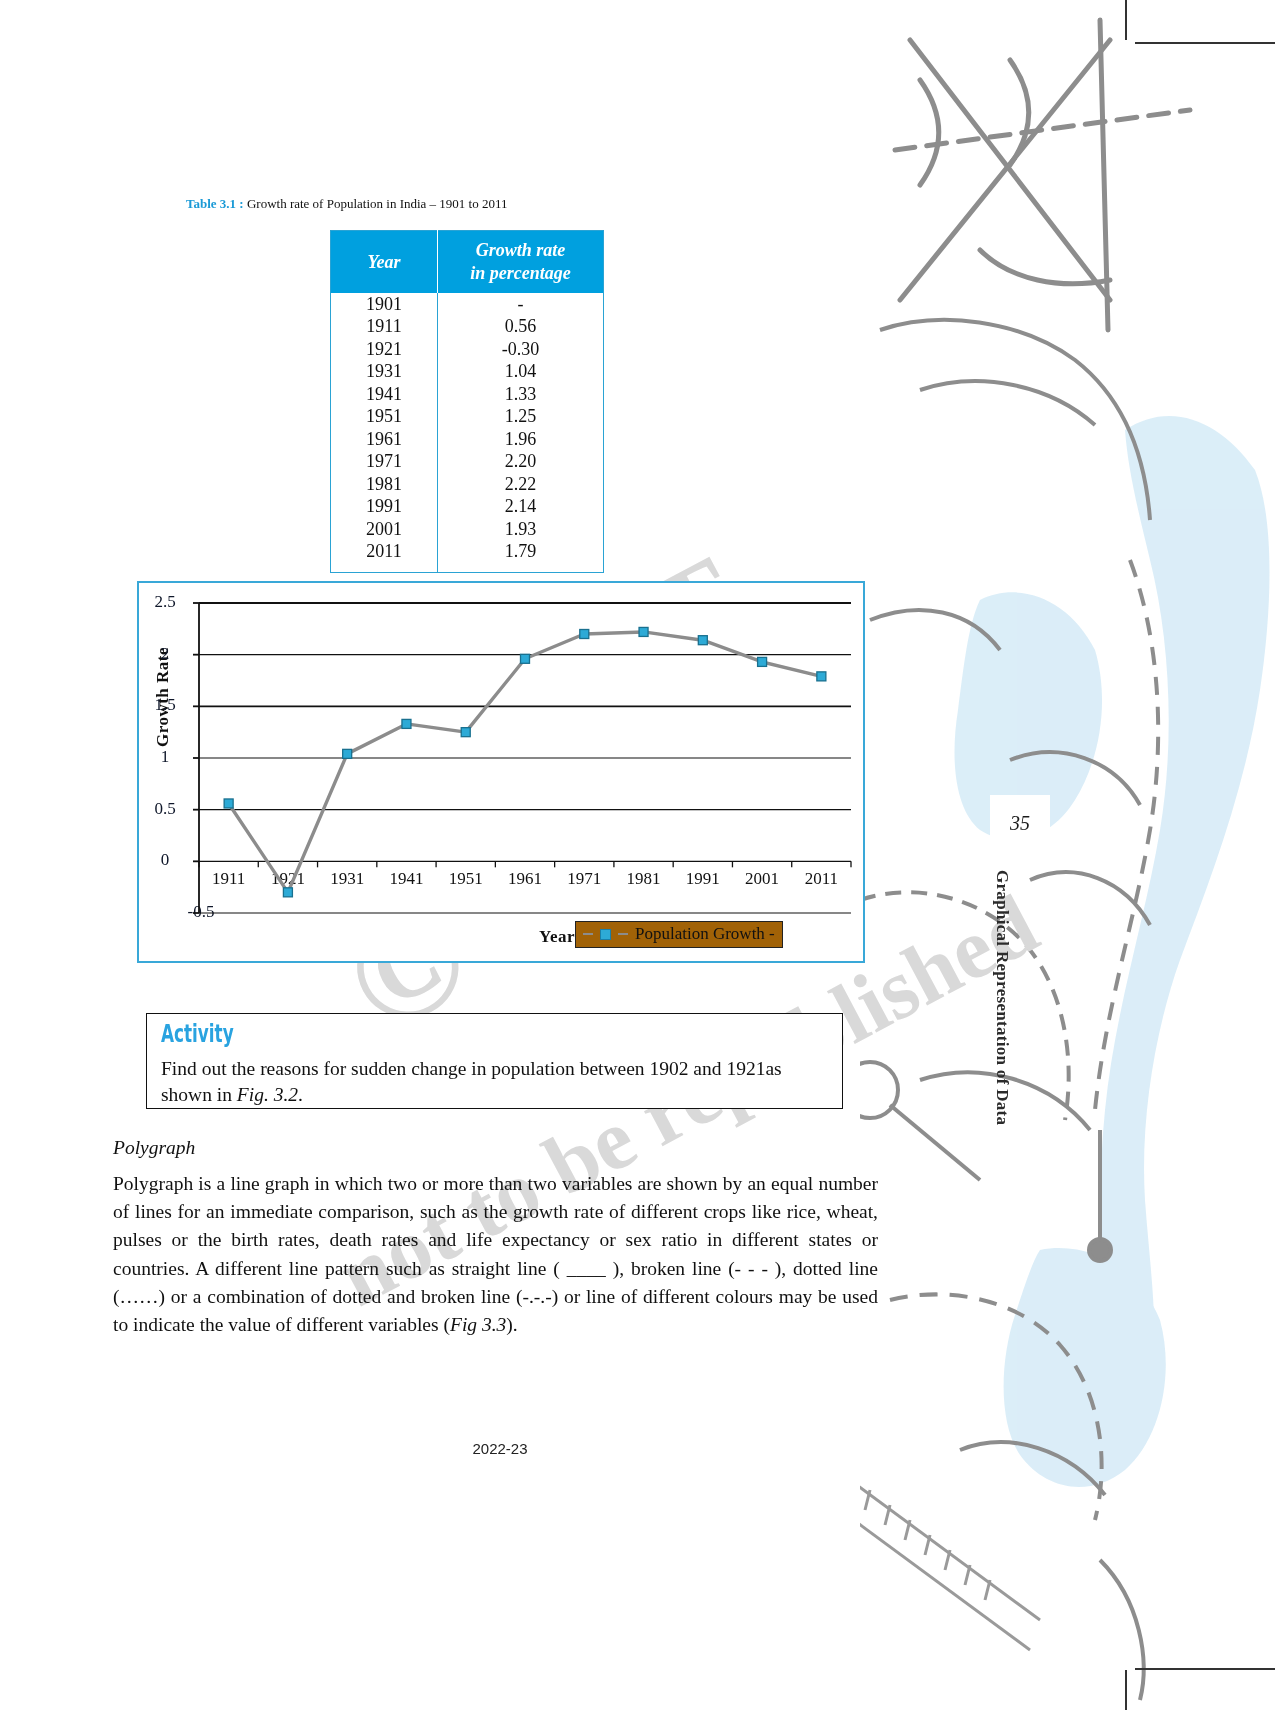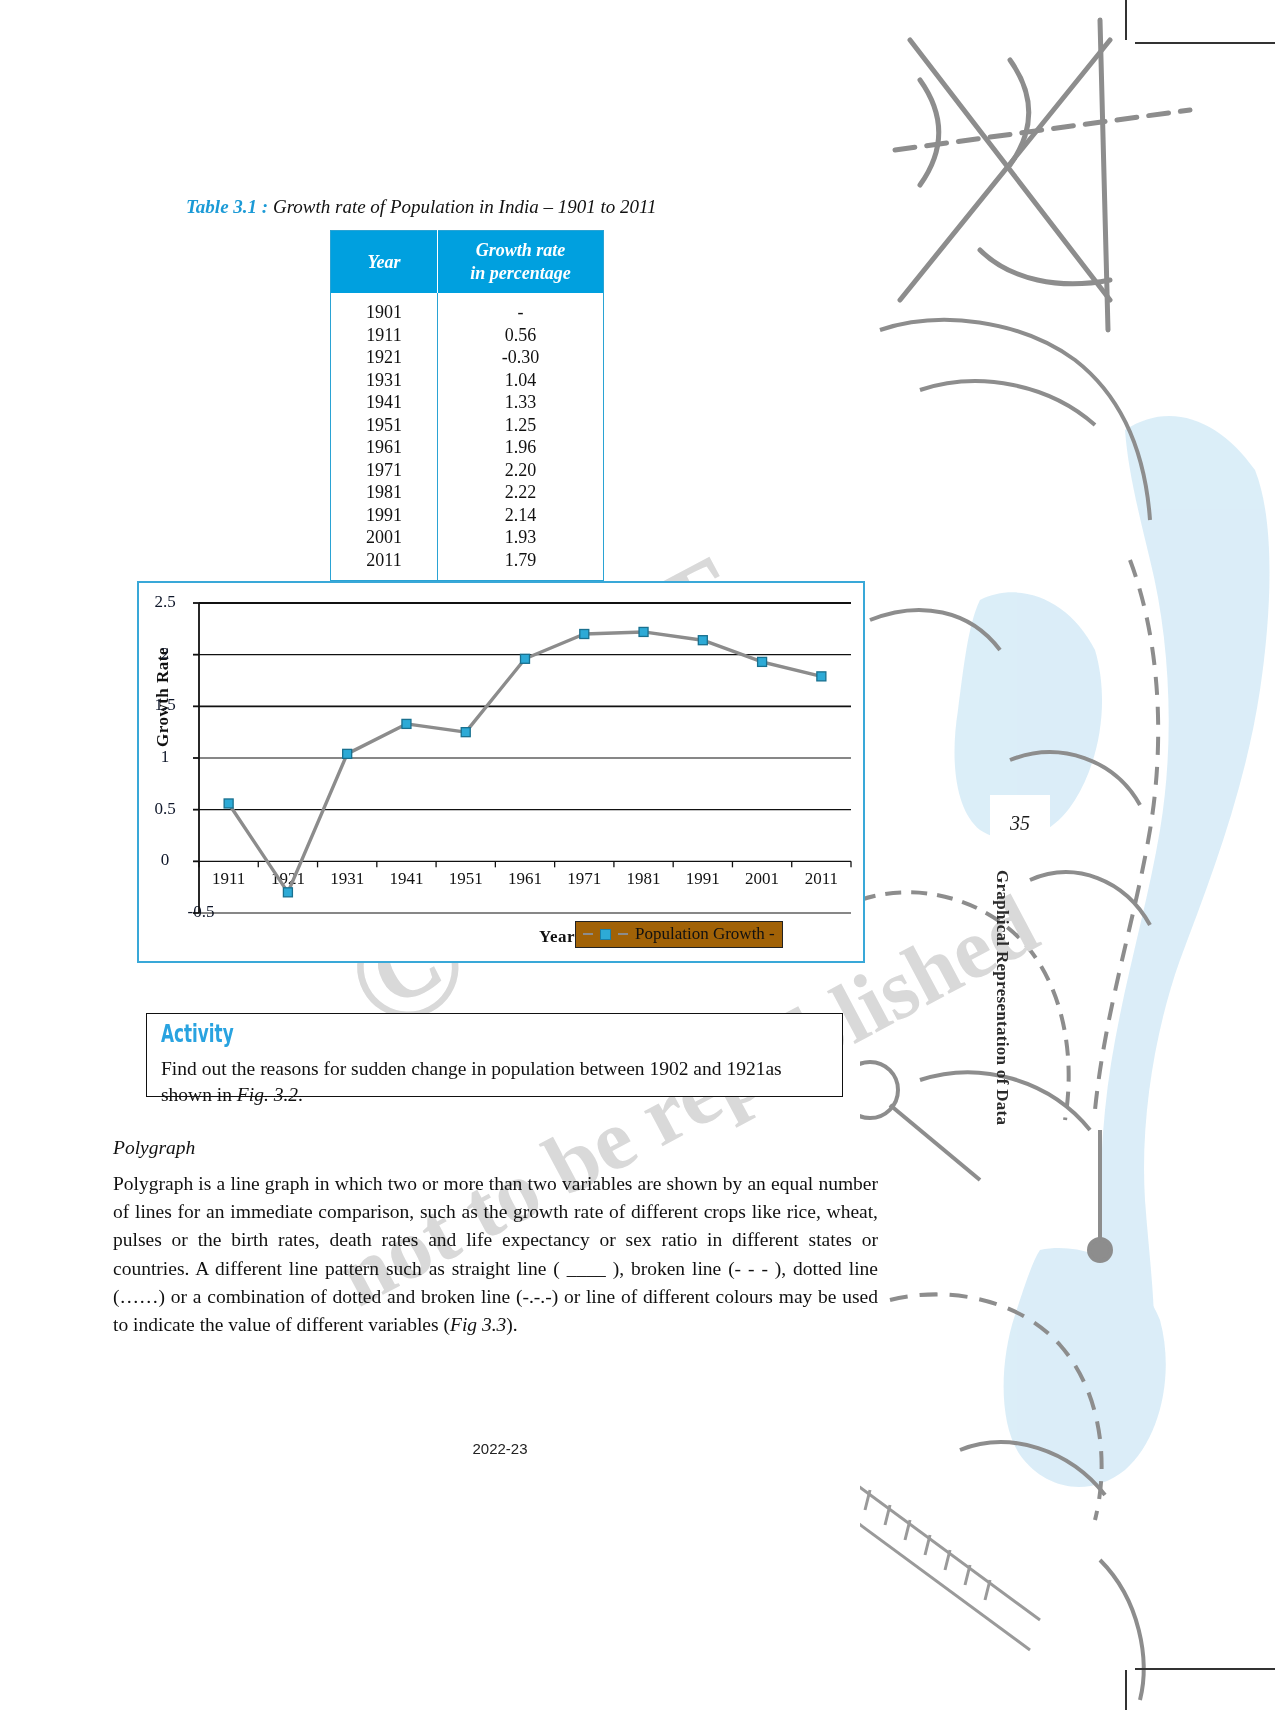--- a/index.html
+++ b/index.html
@@ -42,21 +42,21 @@
 
   .example-line{
     position:absolute;left:113px;top:152px;width:770px;
     font-size:19.5px;color:#111;line-height:26px;
   }
   .example-line .lead{font-weight:bold;font-style:italic;}
   .example-line .ital{font-style:italic;}
 
   .table-caption{
     position:absolute;left:186px;top:196px;
-    font-size:19px;color:#111;font-style:italic;
+    font-size:13px;color:#111;
   }
   .table-caption .tblbold{color:#1b9ad6;font-weight:bold;}
 
   
   .data-table{
     position:absolute;left:330px;top:230px;width:274px;
     border:1.6px solid #2aa3d4;
     border-collapse:collapse;
     background:#fff;
   }
@@ -72,21 +72,21 @@
   .data-table td{
     font-size:18px;color:#111;
     padding:0.5px 4px;
     text-align:center;
     height:21.5px;
   }
   .data-table td.year-cell{
     border-right:1.6px solid #2aa3d4;
     width:98px;
   }
-  .data-table tbody tr:first-child td{padding-top:9px;}
+  .data-table tbody tr:first-child td{}
   .data-table tbody tr:last-child td{padding-bottom:9px;}
   .data-table td.rate-cell{width:auto;}
 
   
   .chart-frame{
     position:absolute;left:137px;top:581px;
     width:728px;height:382px;
     border:2px solid #39a8d8;
     background:#ffffff;
     box-sizing:border-box;
@@ -129,21 +129,21 @@
   .fig-caption{
     position:absolute;left:229px;top:973px;
     font-size:19px;color:#111;font-style:italic;margin-top:43px;
   }
   .fig-caption .figbold{color:#1b9ad6;font-weight:bold;font-style:italic;}
   .fig-caption .figcolon{color:#111;font-style:normal;}
 
   
   .activity-box{
     position:absolute;left:146px;top:1013px;
-    width:697px;height:84px;
+    width:697px;height:96px;
     border:1.6px solid #111;background:#fff;
     box-sizing:border-box;
   }
   .activity-title{
     position:absolute;left:14px;top:6px;
     color:#29a3e0;font-weight:bold;font-size:24px;
     font-family:"DejaVu Sans Condensed","Liberation Sans",sans-serif;
     transform:scaleX(.78);transform-origin:left top;
     letter-spacing:0px;
   }

